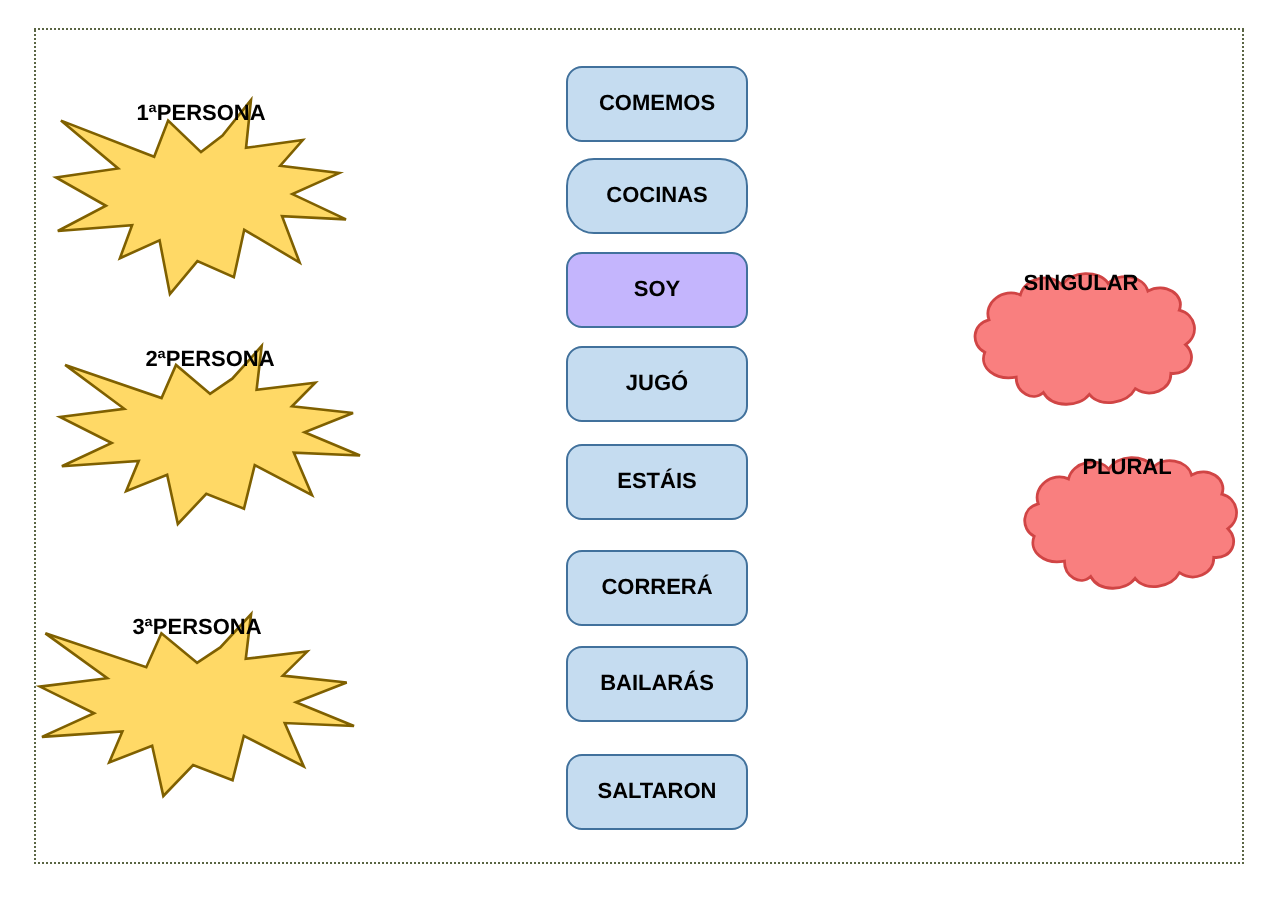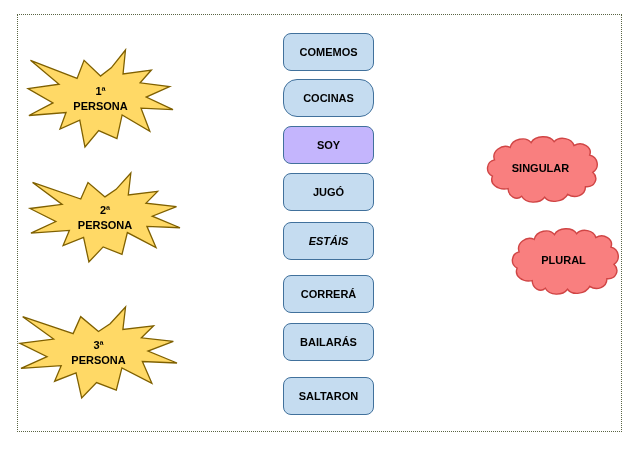--- a/index.html
+++ b/index.html
@@ -22,22 +22,22 @@
   .shape svg {
     position: absolute;
     left: 0; top: 0;
     width: 100%; height: 100%;
     overflow: visible;
   }
   .shape .label {
     position: absolute;
     left: 0; top: 0; right: 0; bottom: 0;
     display: flex;
-    flex-direction: column;
-    align-items: center;
+    flex-direction: row;
+    align-items: flex-start;
     justify-content: center;
     text-align: center;
     font-weight: bold;
     font-size: 11px;
     line-height: 15px;
     color: #000000;
   }
   .star-1 { left: 28px;  top: 50px;  width: 145px; height: 97px; }
   .star-2 { left: 30px;  top: 173px; width: 150px; height: 89px; }
   .star-3 { left: 20px;  top: 307px; width: 157px; height: 91px; }
@@ -108,21 +108,21 @@
 </div>
 <div class="verb-card vc-2" style="background-color: rgb(197, 220, 240); border-color: rgb(65, 113, 156);">
   <span>COCINAS</span>
 </div>
 <div class="verb-card vc-3" style="background-color: #c4b5fd; border-color: rgb(65, 113, 156);">
   <span>SOY</span>
 </div>
 <div class="verb-card vc-4" style="background-color: rgb(197, 220, 240); border-color: rgb(65, 113, 156);">
   <span>JUGÓ</span>
 </div>
-<div class="verb-card vc-5" style="background-color: rgb(197, 220, 240); border-color: rgb(65, 113, 156); font-style: italic;">
+<div class="verb-card vc-5" style="background-color: rgb(197, 220, 240); border-color: rgb(65, 113, 156);">
   <span>ESTÁIS</span>
 </div>
 <div class="verb-card vc-6" style="background-color: rgb(197, 220, 240); border-color: rgb(65, 113, 156);">
   <span>CORRERÁ</span>
 </div>
 <div class="verb-card vc-7" style="background-color: rgb(197, 220, 240); border-color: rgb(65, 113, 156);">
   <span>BAILARÁS</span>
 </div>
 <div class="verb-card vc-8" style="background-color: rgb(197, 220, 240); border-color: rgb(65, 113, 156);">
   <span>SALTARON</span>

